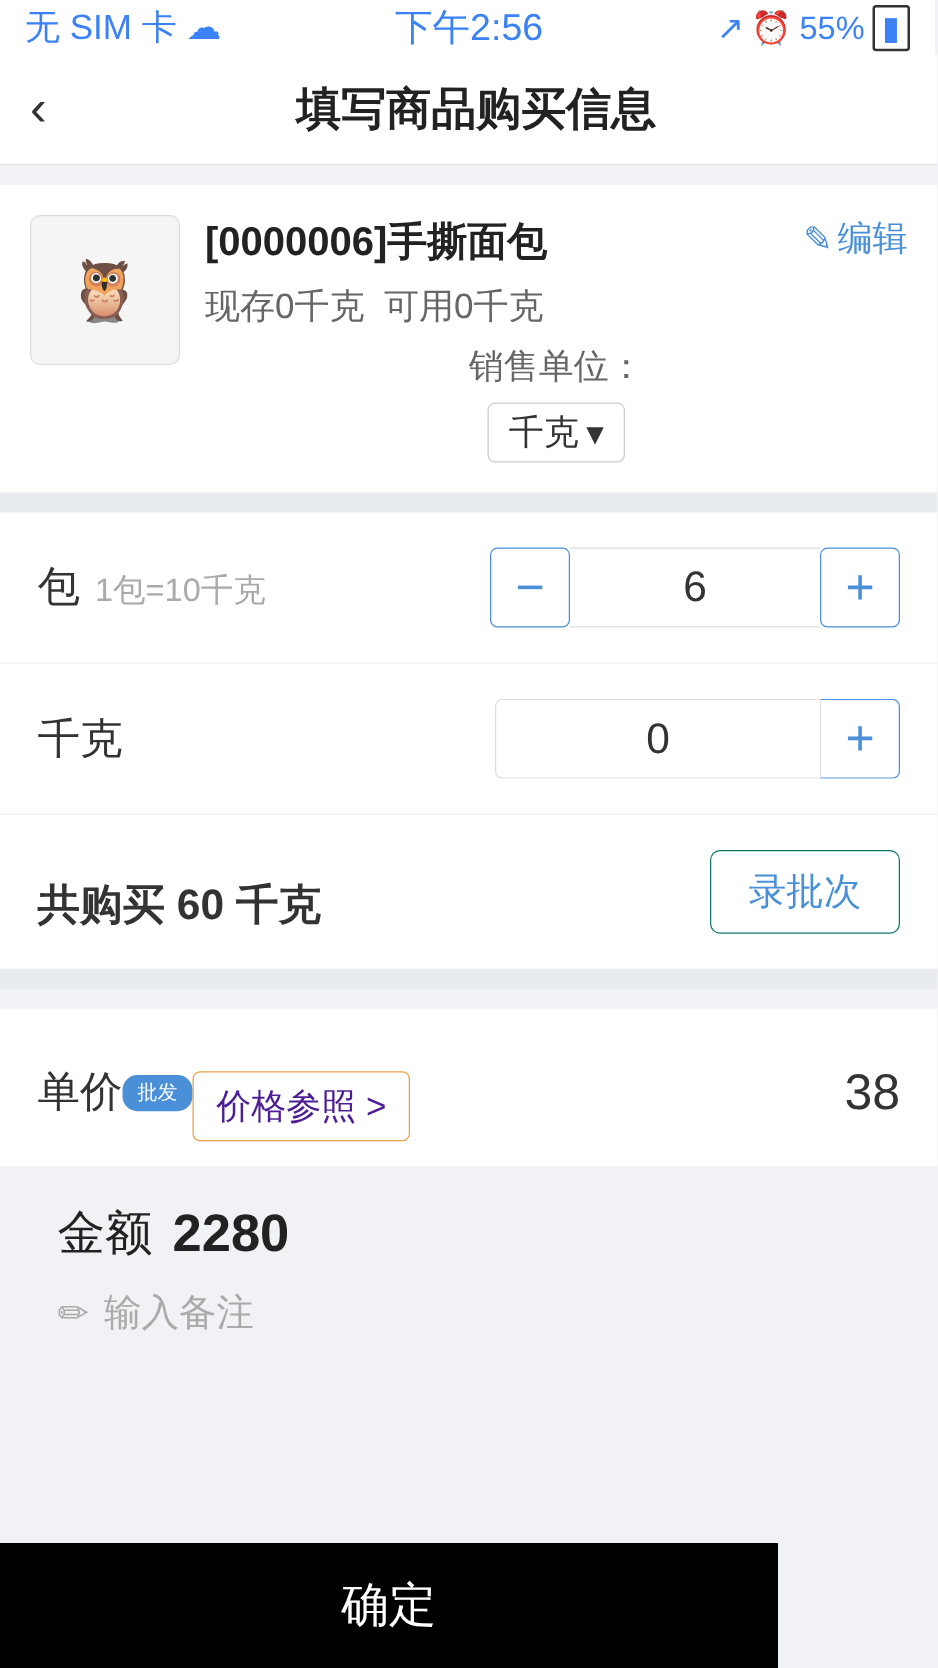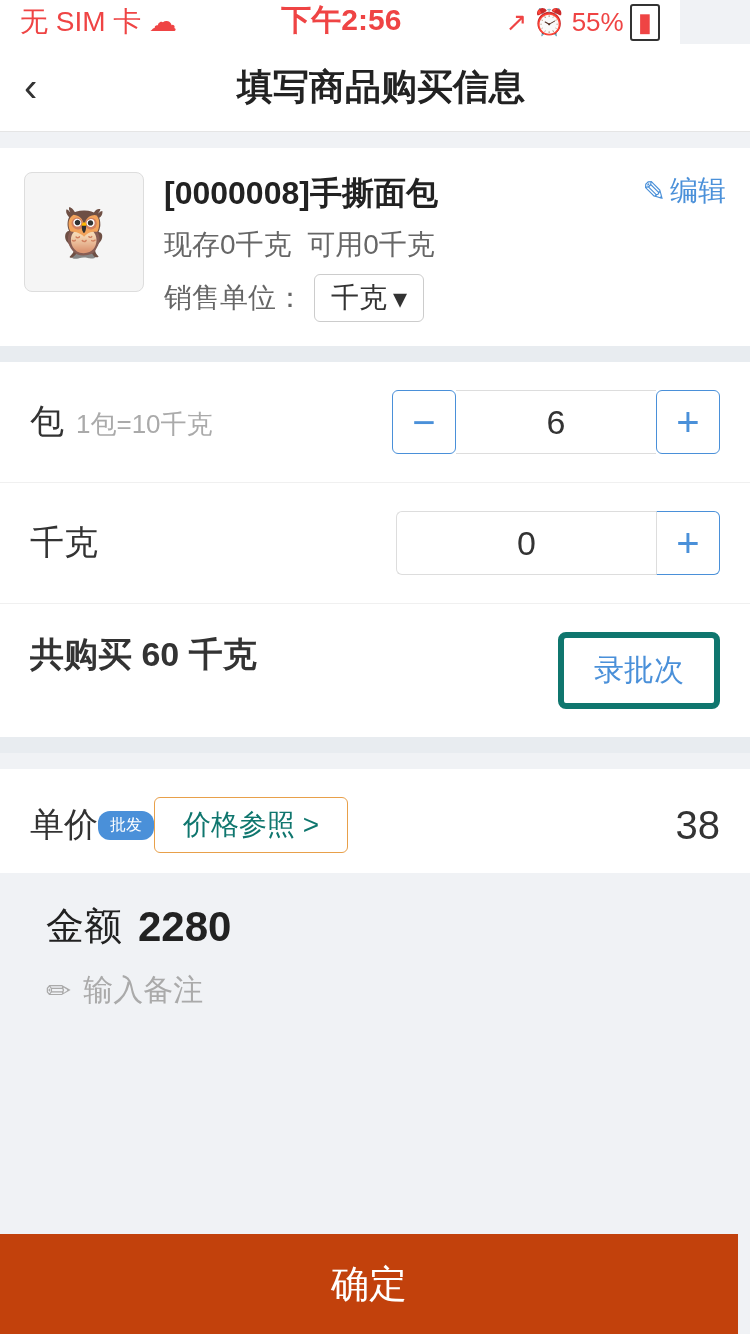--- a/index.html
+++ b/index.html
@@ -8,31 +8,32 @@
       width: 750px;
       min-height: 1334px;
       font-family: -apple-system, "PingFang SC", "Helvetica Neue", sans-serif;
       background: #f0f2f5;
       font-size: 32px;
       color: #333;
     }
 
     
     .status-bar {
-      width: 680px;
+      width: 748px;
       height: 44px;
       background: #fff;
       display: flex;
+      align-items: center;
       justify-content: space-between;
       padding: 0 20px;
       font-size: 28px;
-      color: #ef4444;
+      color: #3b82f6;
     }
     .status-left { display: flex; align-items: center; gap: 8px; }
-    .status-center { font-size: 30px; font-weight: 700; }
+    .status-center { font-size: 30px; font-weight: 400; }
     .status-right { display: flex; align-items: center; gap: 6px; font-size: 26px; }
 
     
     .nav-bar {
       width: 750px;
       height: 88px;
       background: #fff;
       display: flex;
       align-items: center;
       justify-content: center;
@@ -102,20 +103,21 @@
       color: #666;
       margin-top: 10px;
     }
     .product-unit-row {
       display: flex;
       align-items: center;
       gap: 10px;
       margin-top: 10px;
       font-size: 28px;
       color: #666;
+      flex-direction: column;
     }
     .unit-select {
       border: 1px solid #ccc;
       border-radius: 6px;
       padding: 4px 16px;
       font-size: 28px;
       color: #333;
       background: #fff;
       display: flex;
       align-items: center;
@@ -189,34 +191,34 @@
       text-align: center;
       font-size: 34px;
       color: #333;
       background: #fff;
       border-radius: 6px 0 0 6px;
     }
 
     
     .summary-row {
       display: flex;
-      align-items: flex-start;
+      align-items: flex-end;
       justify-content: space-between;
       padding: 28px 30px;
       background: #fff;
     }
     .summary-text {
       font-size: 34px;
       color: #333;
     }
     .summary-text span {
       font-weight: 600;
     }
     .batch-btn {
-      border: 6px solid #0f766e;
+      border: 1px solid #0f766e;
       color: #4a90d9;
       background: #fff;
       padding: 12px 30px;
       border-radius: 8px;
       font-size: 30px;
       cursor: pointer;
     }
 
     
     .price-section {
@@ -237,28 +239,29 @@
     }
     .price-tag {
       background: #4a90d9;
       color: #fff;
       font-size: 16px;
       padding: 4px 12px;
       border-radius: 12px;
     }
     .price-ref-btn {
       border: 1.5px solid #e8a04a;
-      color: #0f766e;
-      background: #fff;
-      padding: 8px 28px;
+      color: #4c1d95;
+      background: #fff;
+      padding: 8px 18px;
       border-radius: 6px;
       font-size: 28px;
       display: flex;
       align-items: center;
       gap: 4px;
+      margin-top: 22px;
     }
     .price-value {
       font-size: 40px;
       color: #333;
       font-weight: 500;
     }
 
     
     .amount-section {
       background: #f0f2f5;
@@ -280,23 +283,23 @@
       margin-top: 18px;
       color: #aaa;
       font-size: 30px;
     }
 
     
     .confirm-btn {
       position: fixed;
       bottom: 0;
       left: 0;
-      width: 738px;
+      width: 622px;
       height: 100px;
-      background: #c2410c;
+      background: #000000;
       color: #fff;
       font-size: 38px;
       font-weight: 500;
       border: none;
       cursor: pointer;
       display: flex;
       align-items: center;
       justify-content: center;
     }
 
@@ -326,21 +329,21 @@
   <div class="nav-title">填写商品购买信息</div>
 </div>
 
 <div class="product-card">
   <div class="product-image">
     <span class="owl-icon">🦉</span>
   </div>
   <div class="product-info">
     <div class="product-name-row">
       <div class="product-name">
-        <span>[0000008]</span><span>手撕面包</span>
+        <span>[0000006]</span><span>手撕面包</span>
       </div>
       <div class="edit-btn">
         <span>✎</span>
         <span>编辑</span>
       </div>
     </div>
     <div class="product-stock">
       <span>现存0千克</span>&nbsp;&nbsp;<span>可用0千克</span>
     </div>
     <div class="product-unit-row">

